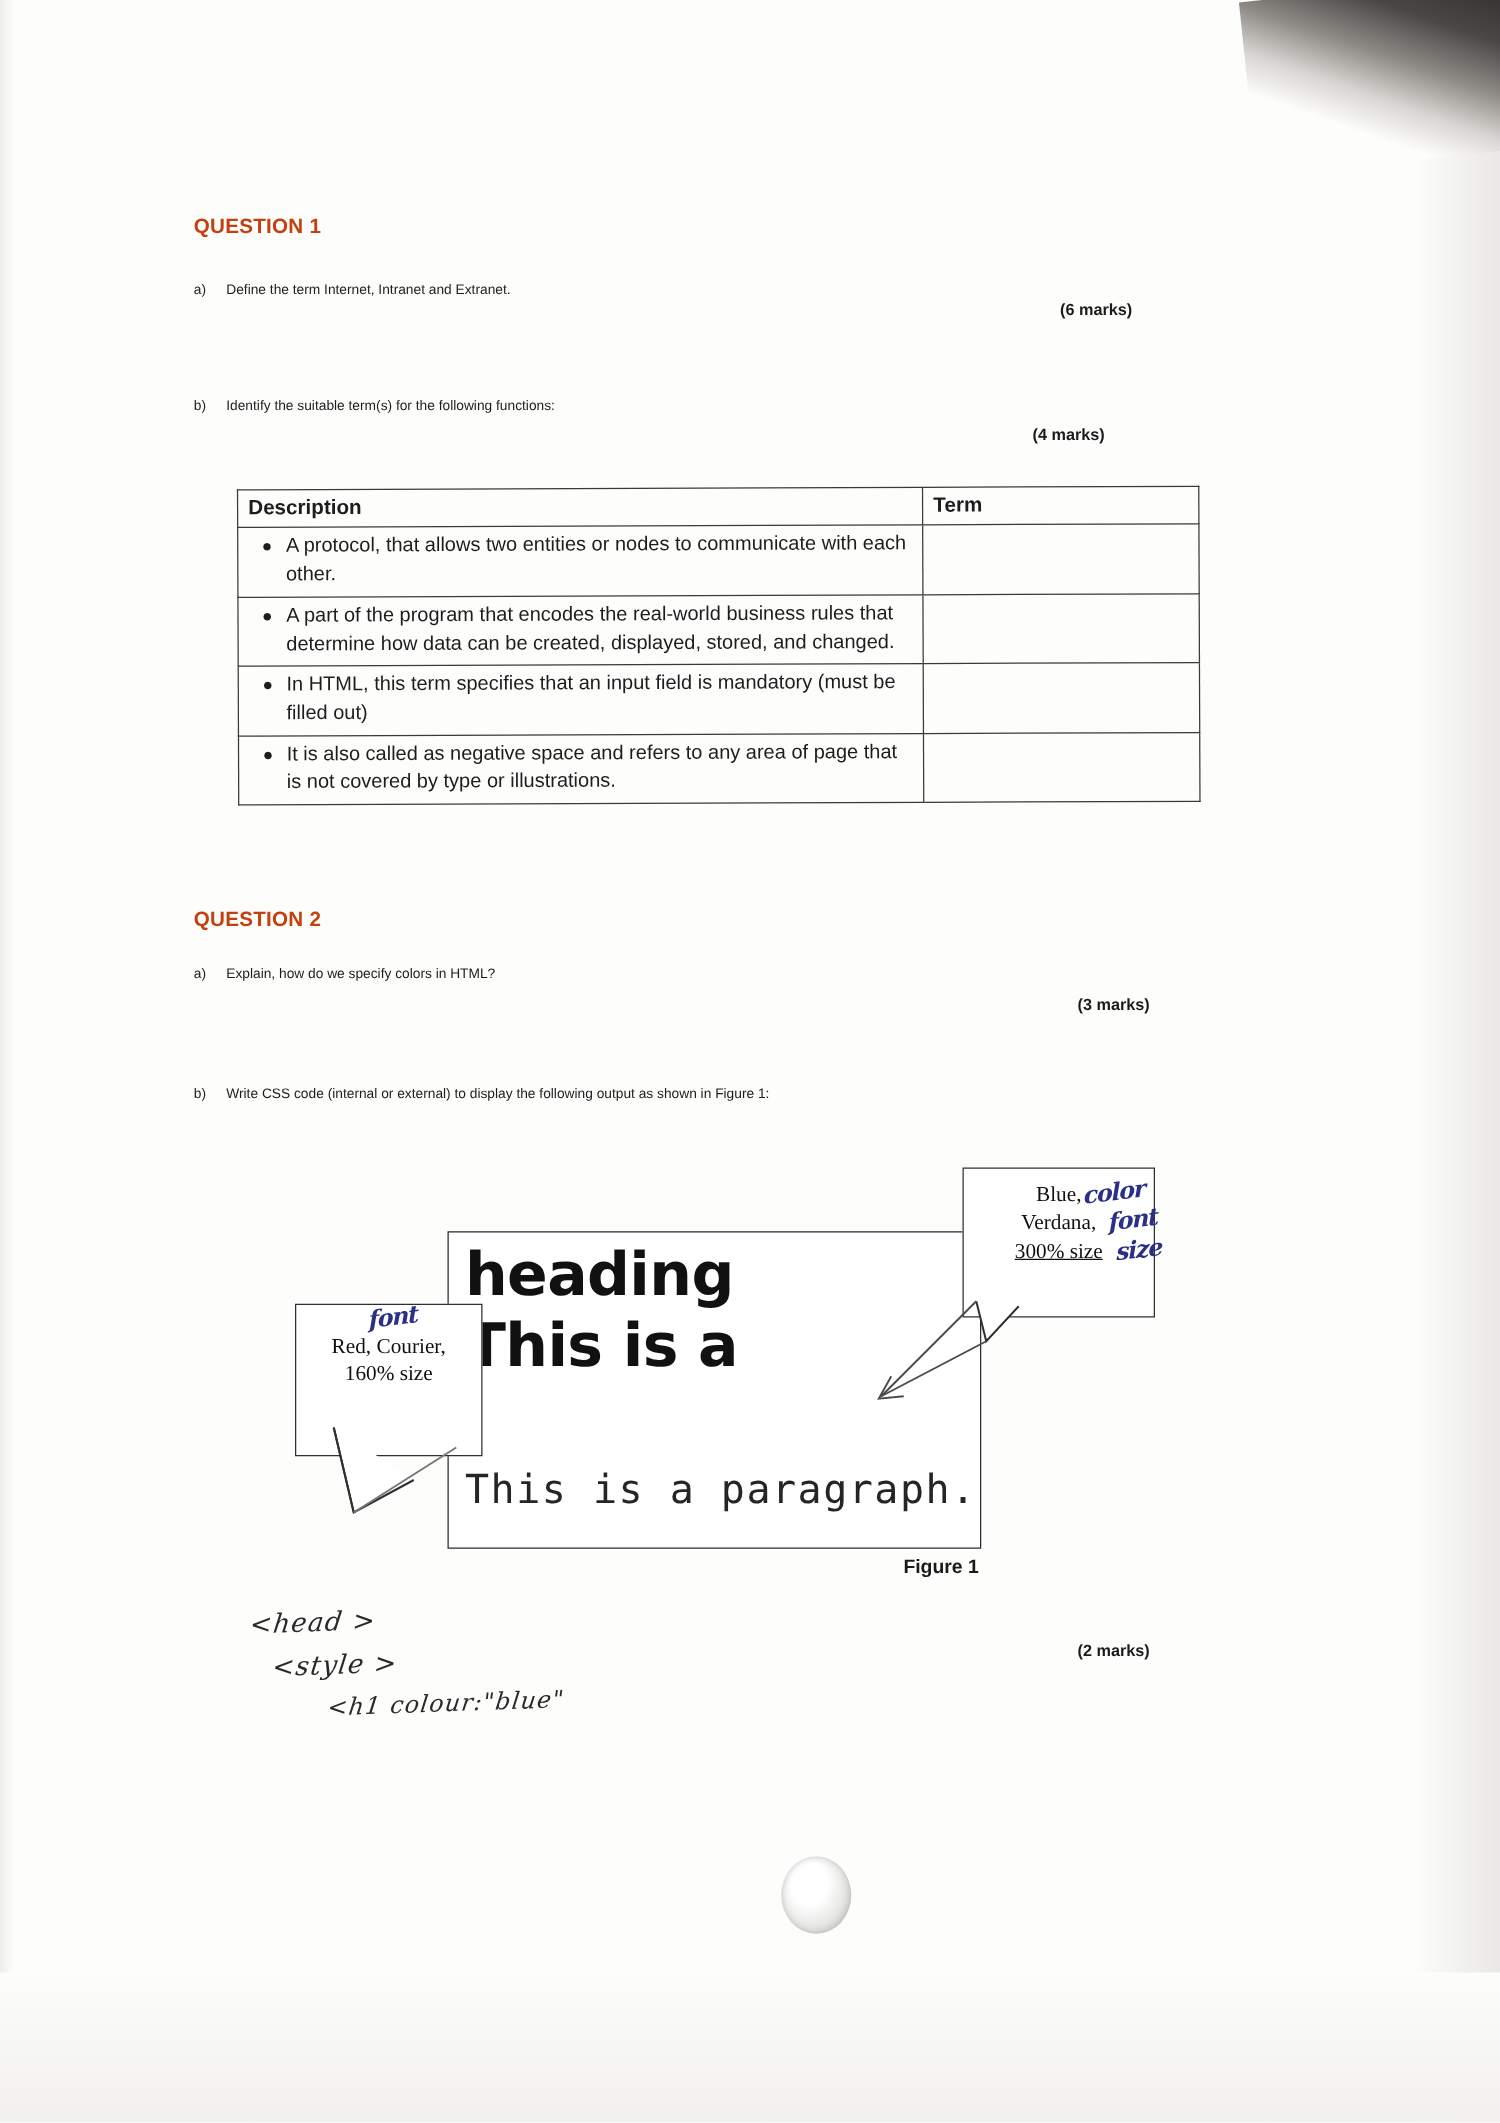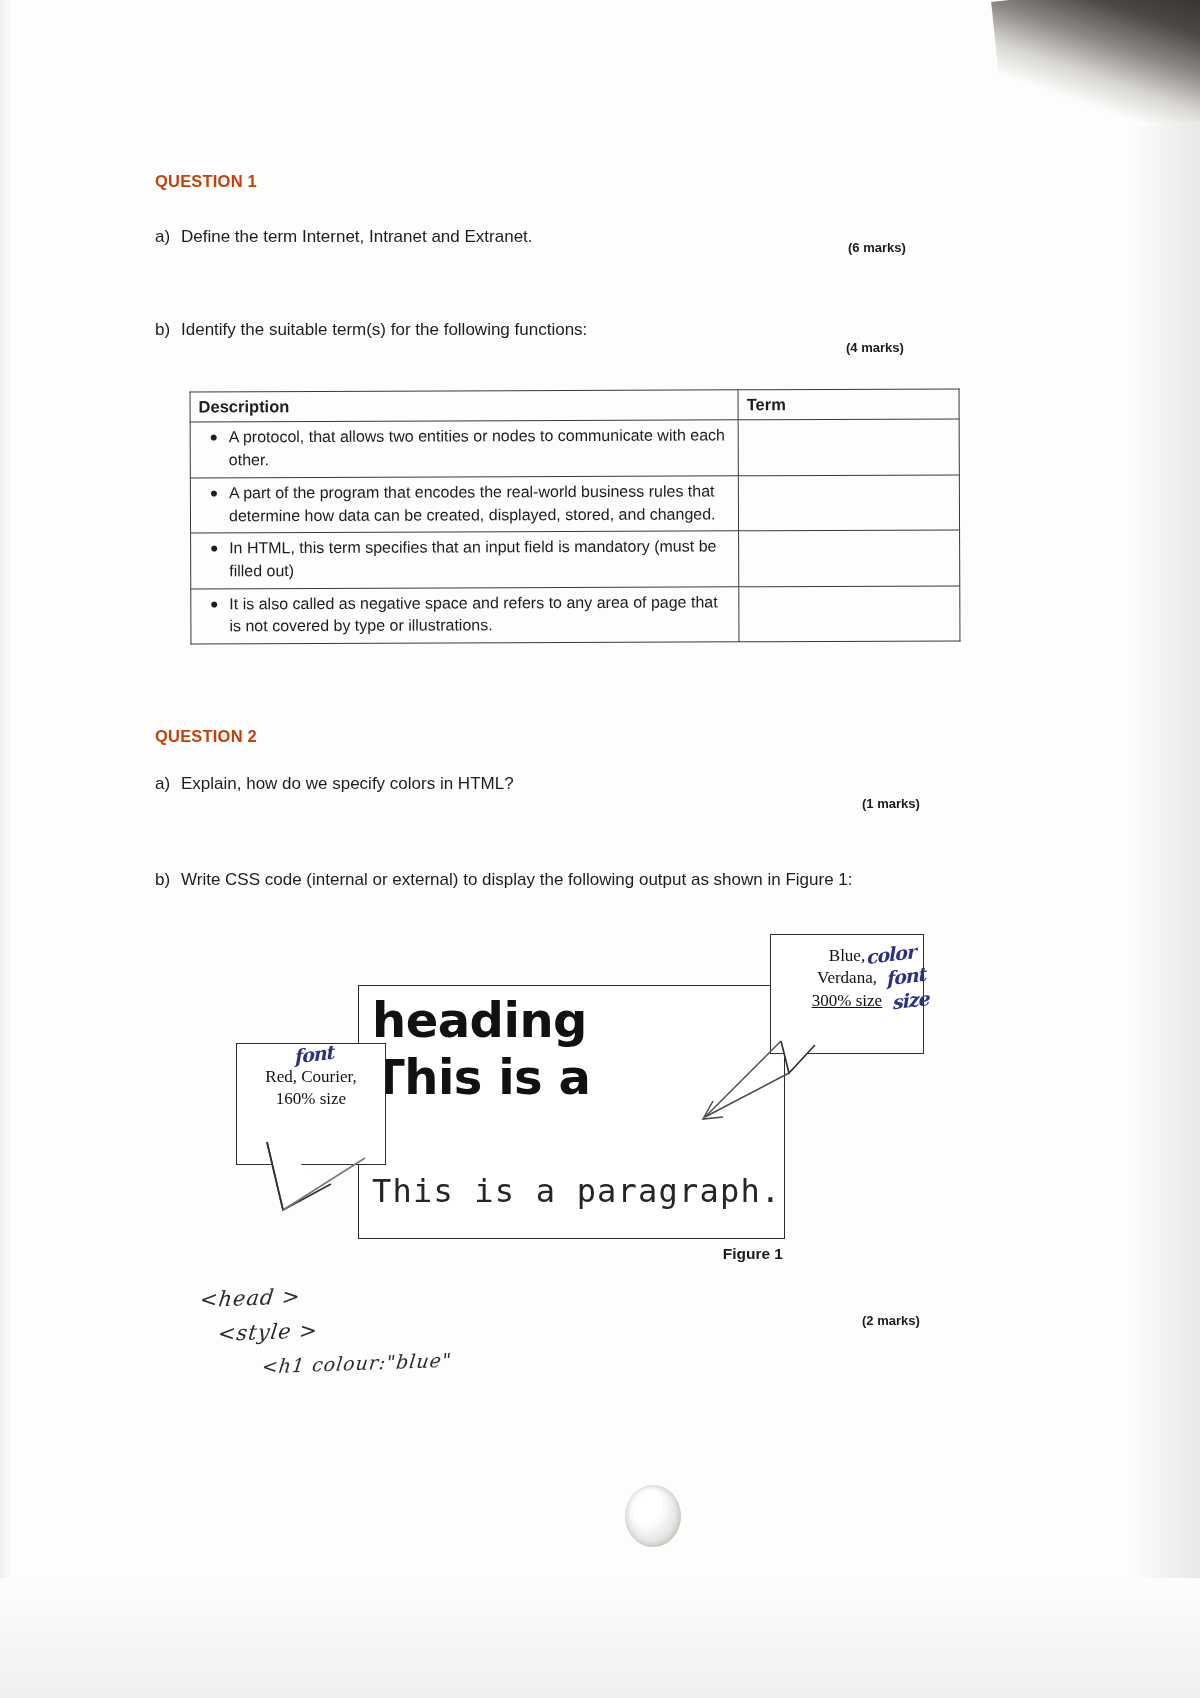--- a/index.html
+++ b/index.html
@@ -61,21 +61,21 @@
 
   .q-heading {
     position: absolute;
     font-weight: bold;
     font-size: 16.5px;
     color: #c2410c;
     letter-spacing: .2px;
   }
   .q-item {
     position: absolute;
-    font-size: 17px;
+    font-size: 11px;
     color: #1d1d1d;
     line-height: 1.45;
   }
   .q-item .lbl {
     display: inline-block;
     width: 26px;
   }
   .q-text {
     display: inline-block;
     vertical-align: top;
@@ -255,21 +255,21 @@
     <div class="q-heading" style="left:155px; top:172px;">QUESTION 1</div>
 
     <div class="q-item" style="left:155px; top:225px; width:720px;">
       <span class="lbl">a)</span><span class="q-text">Define the term Internet, Intranet and Extranet.</span>
     </div>
     <div class="marks" style="left:848px; top:240px;">(6 marks)</div>
 
     <div class="q-item" style="left:155px; top:318px; width:720px;">
       <span class="lbl">b)</span><span class="q-text">Identify the suitable term(s) for the following functions:</span>
     </div>
-    <div class="marks" style="left:846px; top:340px;">(4 marks)</div>
+    <div class="marks" style="left:826px; top:340px;">(4 marks)</div>
 
     <table class="tbl">
       <thead>
         <tr>
           <th class="desc-col">Description</th>
           <th class="term-col">Term</th>
         </tr>
       </thead>
       <tbody>
         <tr>
@@ -309,21 +309,21 @@
           <td></td>
         </tr>
       </tbody>
     </table>
 
     <div class="q-heading" style="left:155px; top:727px;">QUESTION 2</div>
 
     <div class="q-item" style="left:155px; top:772px; width:720px;">
       <span class="lbl">a)</span><span class="q-text">Explain, how do we specify colors in HTML?</span>
     </div>
-    <div class="marks" style="left:862px; top:796px;">(1 marks)</div>
+    <div class="marks" style="left:862px; top:796px;">(3 marks)</div>
 
     <div class="q-item" style="left:155px; top:868px; width:795px;">
       <span class="lbl">b)</span><span class="q-text" style="width:760px;">Write CSS code (internal or external) to display the following output as shown in Figure 1:</span>
     </div>
     <div class="marks" style="left:862px; top:1313px;">(2 marks)</div>
 
     <div class="figure-wrap">
 
       <div class="fig-main-box"></div>
 

